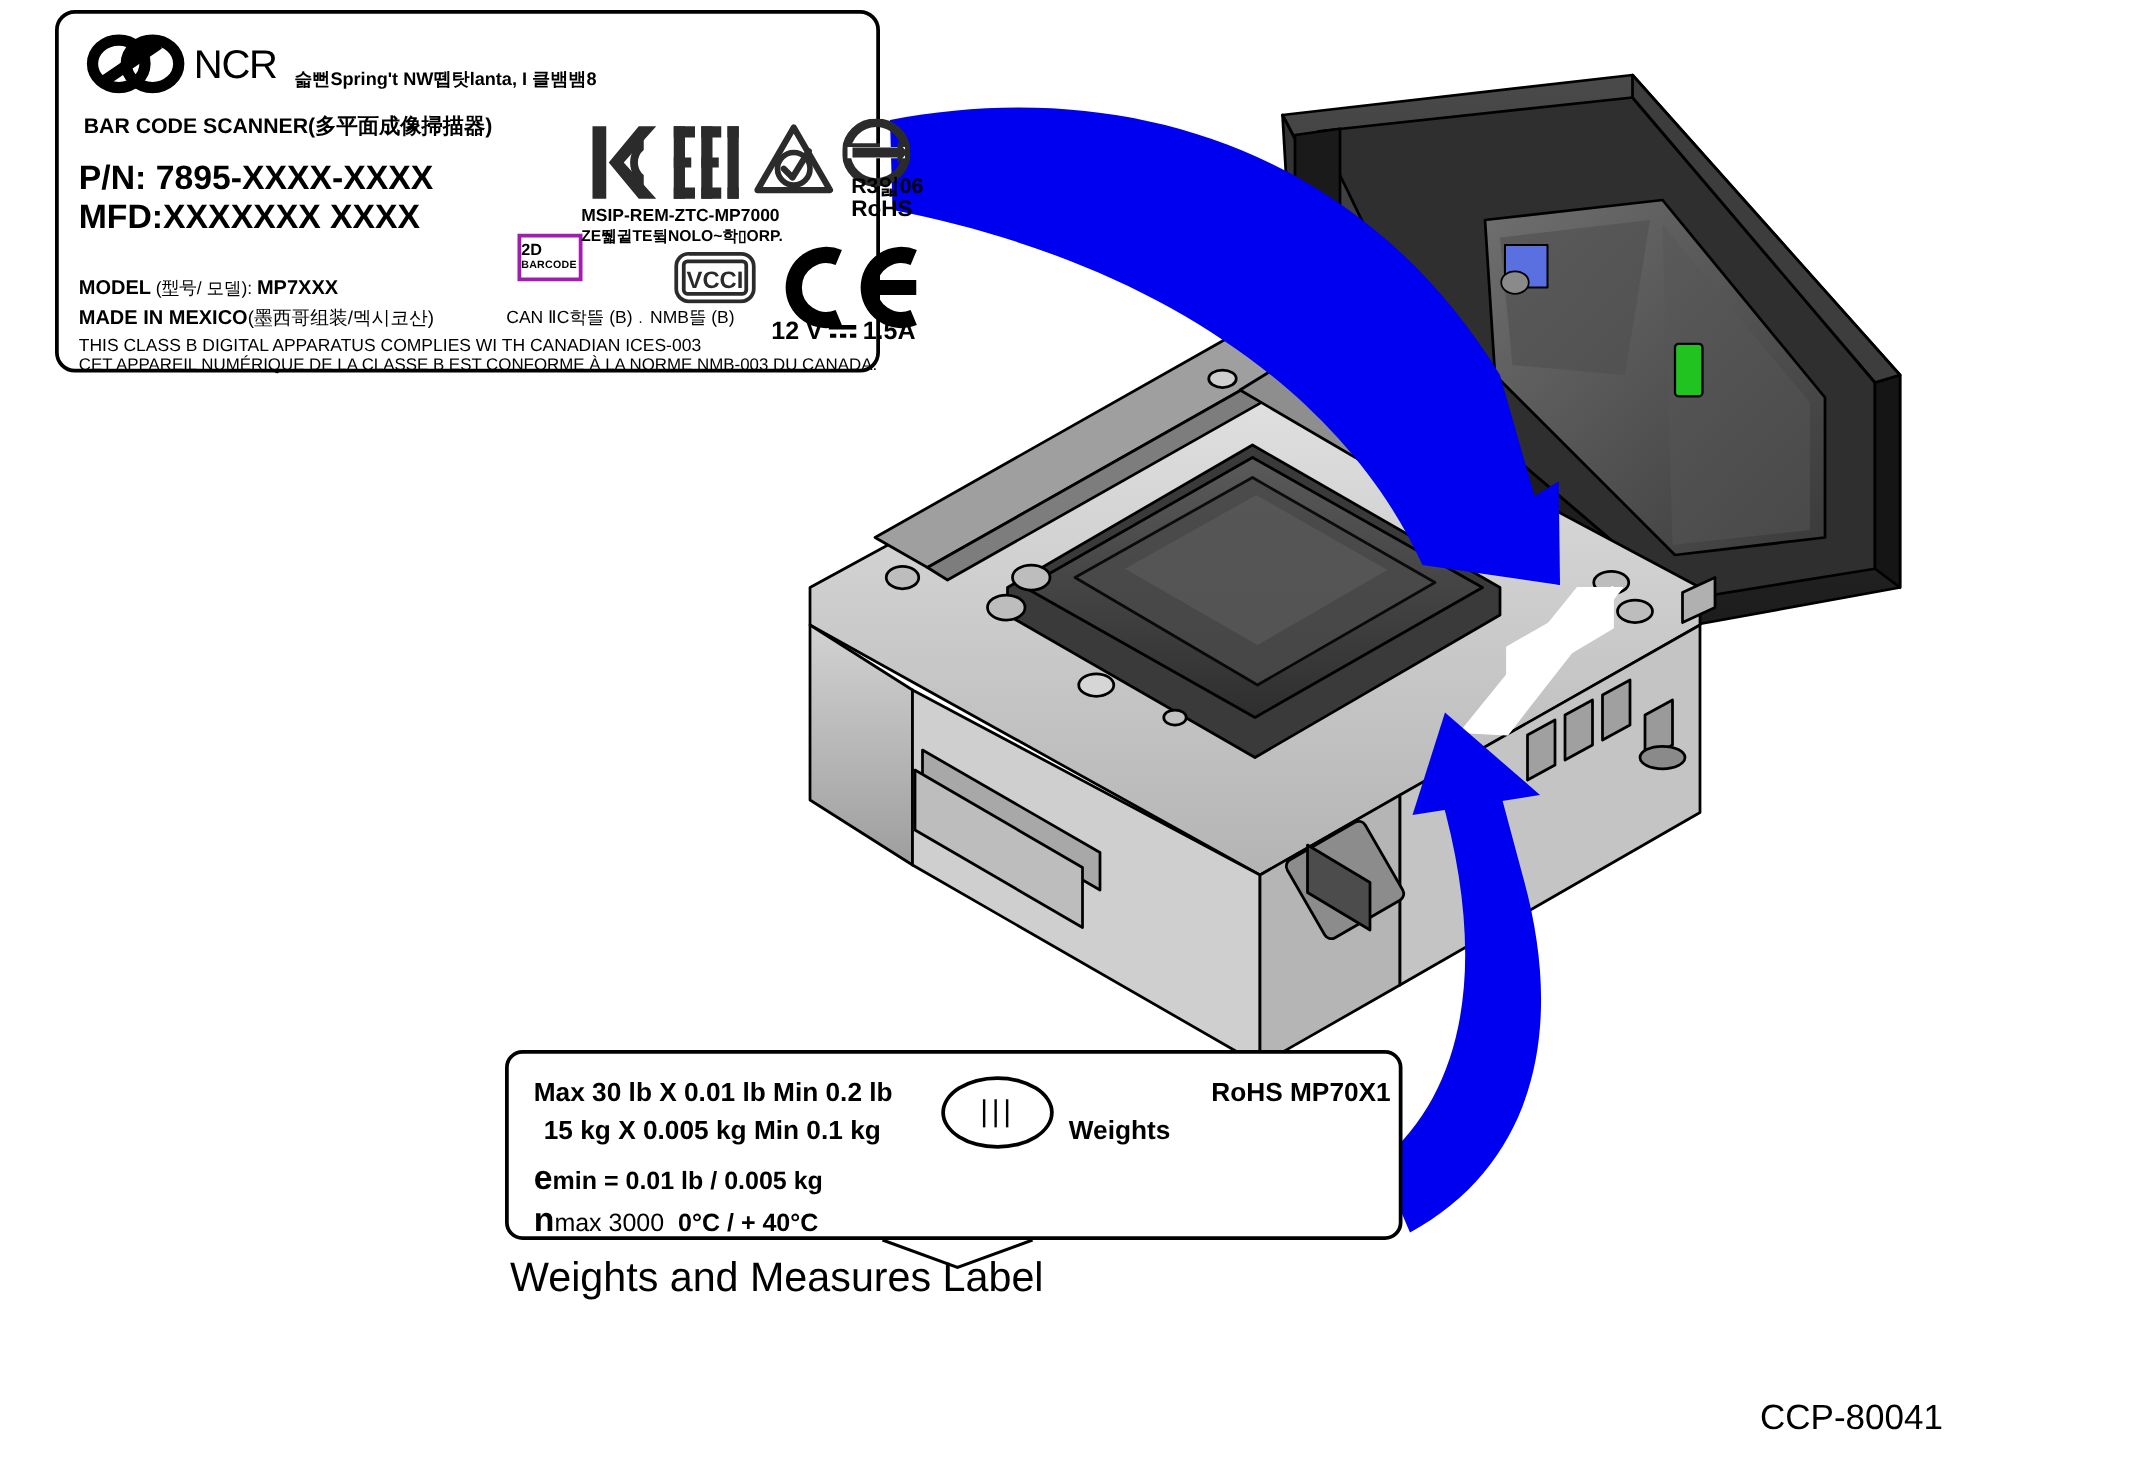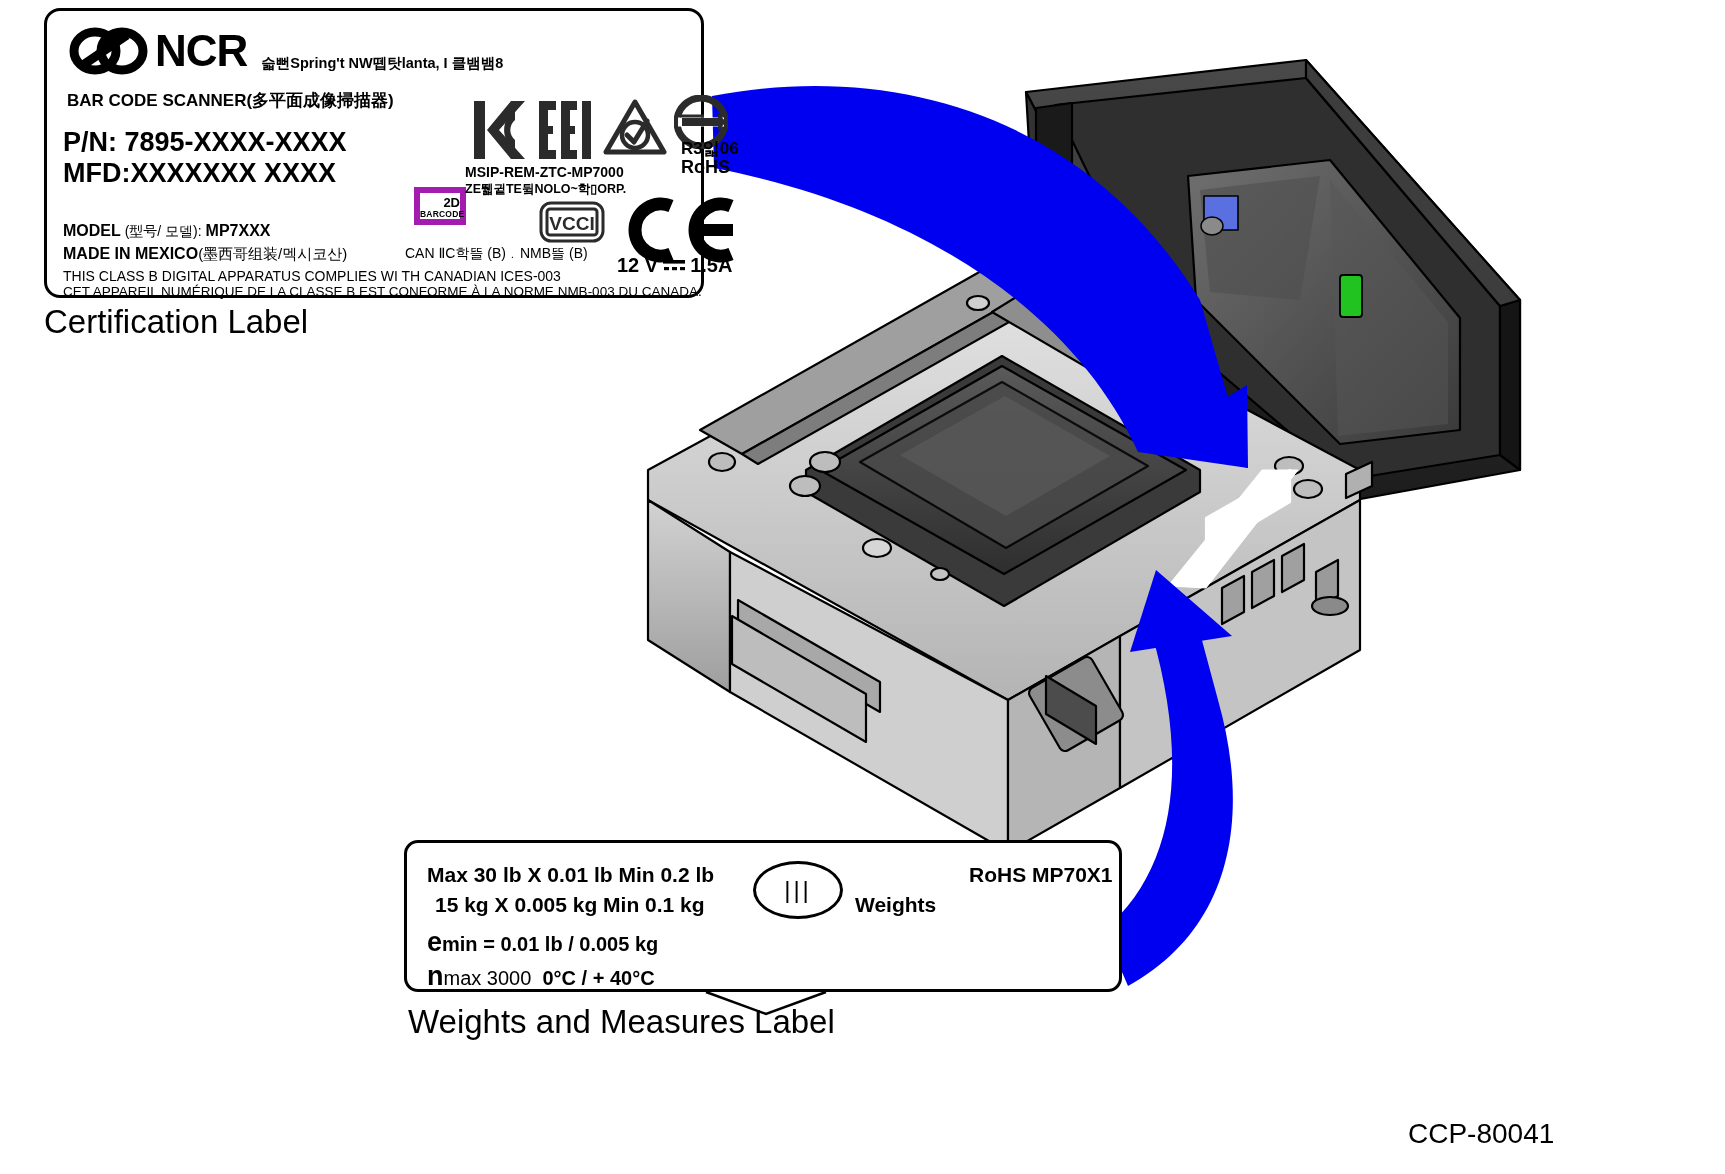--- a/index.html
+++ b/index.html
@@ -33,22 +33,22 @@
   }
   .cl-logo-row {
     position: absolute;
     left: 20px;
     top: 16px;
     display: flex;
     align-items: center;
   }
   .ncr-mark { width: 86px; height: 48px; }
   .ncr-word {
-    font-size: 44px;
-    font-weight: bold;
+    font-size: 32px;
+    font-weight: normal;
     letter-spacing: -1px;
     line-height: 44px;
     margin-left: 2px;
   }
   .cl-address {
     font-size: 14.5px;
     font-weight: bold;
     margin-left: 14px;
     padding-bottom: 2px;
     align-self: flex-end;
@@ -111,23 +111,23 @@
     top: 234px;
     font-size: 14px;
     white-space: nowrap;
   }
   .barcode-box {
     position: absolute;
     left: 367px;
     top: 176px;
     width: 52px;
     height: 38px;
-    border: 6px solid #a21caf;
+    border: 3px solid #a21caf;
     box-sizing: border-box;
-    text-align: right;
+    text-align: left;
     line-height: 1.05;
     padding-top: 3px;
   }
   .barcode-box .b1 { font-size: 13px; font-weight: bold; display: block; }
   .barcode-box .b2 { font-size: 8.5px; font-weight: bold; display: block; letter-spacing: .2px;}
 
   .mark { position: absolute; }
   #kc-mark   { left: 424px; top: 88px; }
   #eac-mark  { left: 490px; top: 88px; }
   #rcm-mark  { left: 556px; top: 88px; }
@@ -474,21 +474,20 @@
       <svg class="dc-sym" width="26" height="18" viewBox="0 0 26 18">
         <rect x="2" y="3" width="22" height="3.6" fill="#000"></rect>
         <rect x="3" y="10" width="5" height="3.2" fill="#000"></rect>
         <rect x="11" y="10" width="5" height="3.2" fill="#000"></rect>
         <rect x="19" y="10" width="5" height="3.2" fill="#000"></rect>
       </svg>
       <span>1.5A</span>
     </div>
   </div>
 
-  <div id="cert-caption">Certification Label</div>
 
   <div id="wm-label">
     <div class="wm-l1">Max 30 lb X 0.01 lb   Min 0.2 lb</div>
     <div class="wm-l2">15 kg X 0.005 kg   Min 0.1 kg</div>
     <div class="wm-l3">
       <span class="big-e">e</span><span>min = 0.01 lb / 0.005 kg</span>
     </div>
     <div class="wm-l4">
       <span class="big-n">n</span><span class="nsub">max 3000</span>&nbsp;&nbsp;<span>0°C / + 40°C</span>
     </div>

